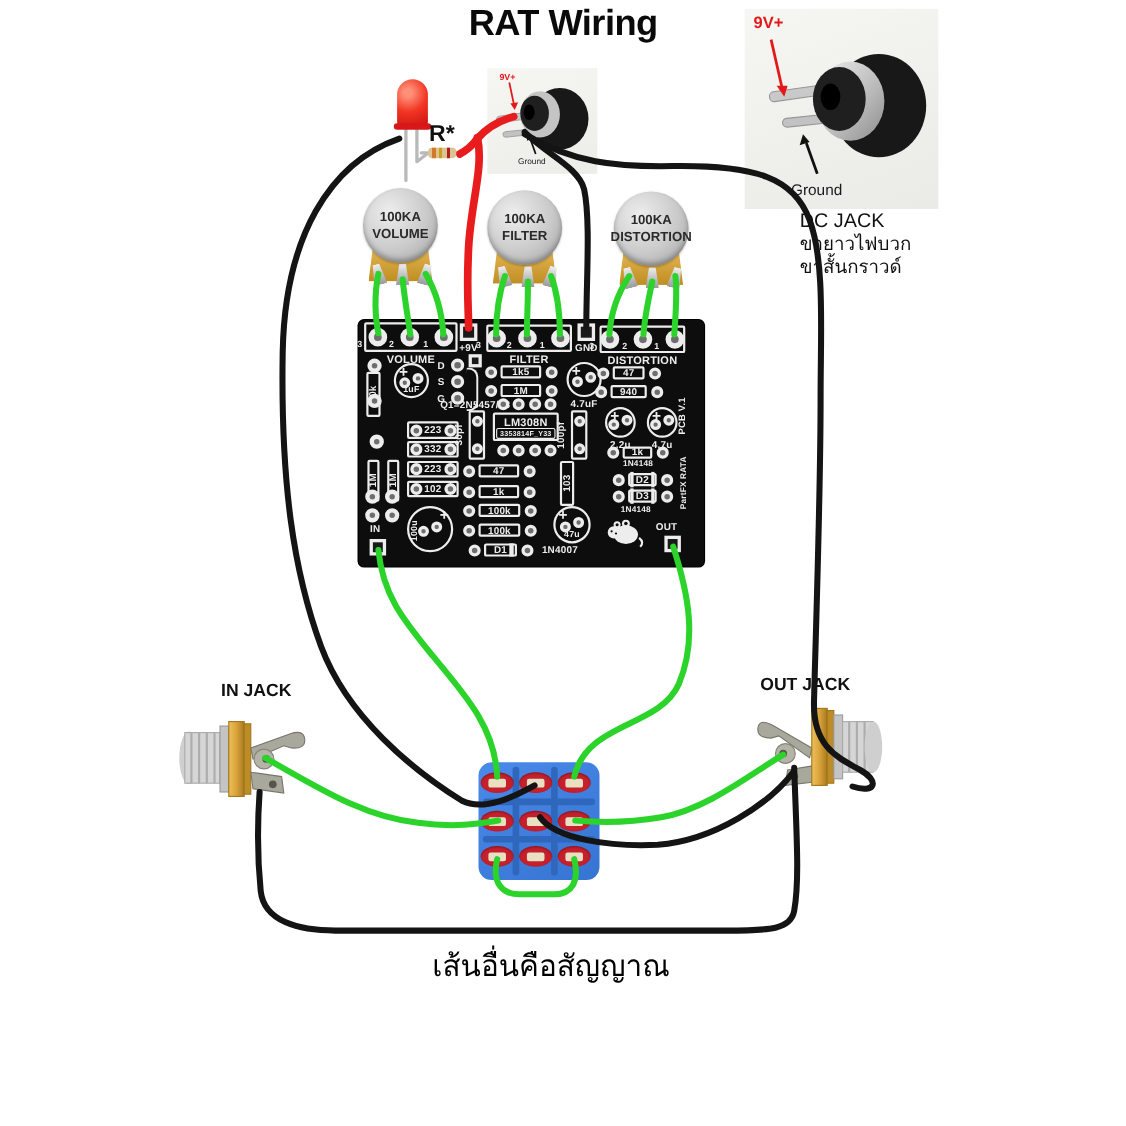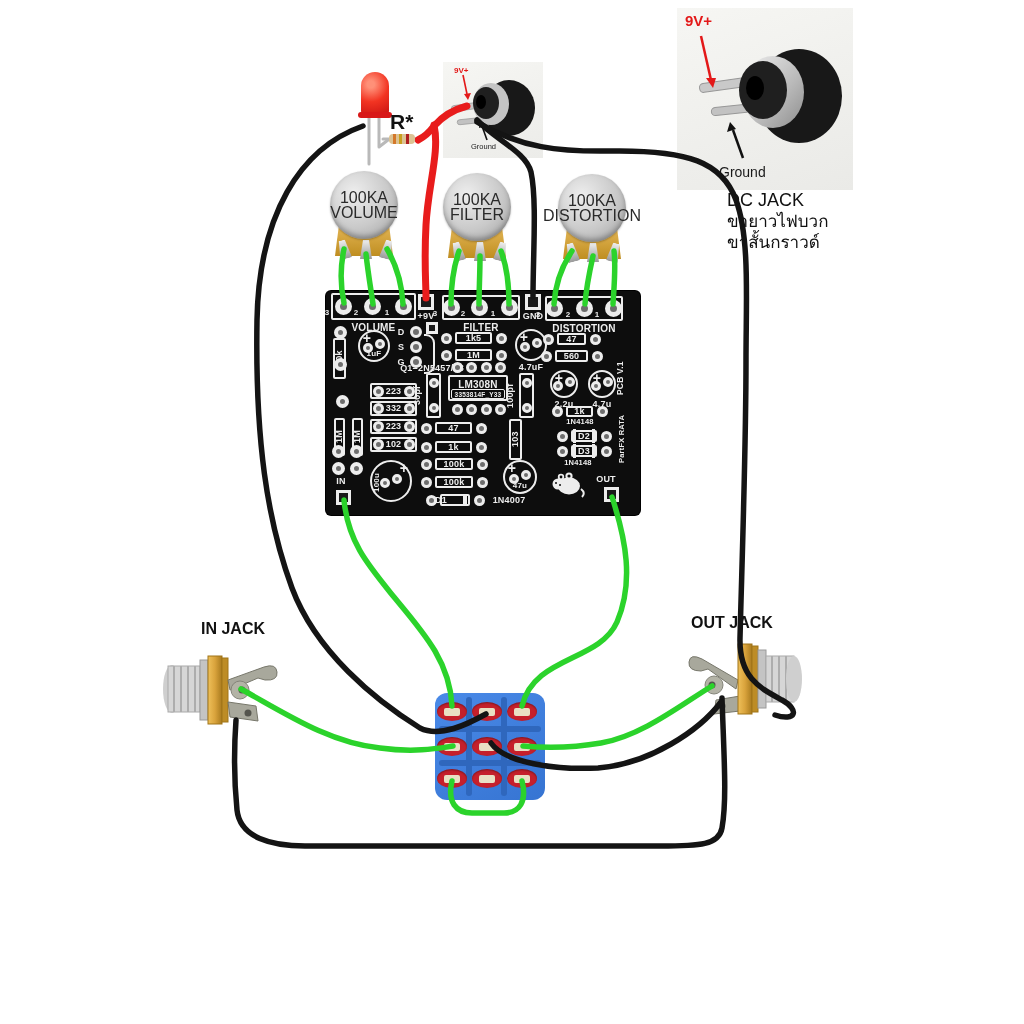--- a/index.html
+++ b/index.html
@@ -29,21 +29,21 @@
     background-image:linear-gradient(90deg,transparent 4px,#d4782a 4px,#d4782a 7px,transparent 7px,transparent 10px,#caa020 10px,#caa020 13px,transparent 13px,transparent 17px,#b02020 17px,#b02020 20px,transparent 20px)}
 
   
   .pot{position:absolute;width:68px;height:92px;z-index:2}
   .pot-base{position:absolute;left:5px;top:53px;width:58px;height:32px;background:linear-gradient(#e5b757,#bf8e21);clip-path:polygon(7% 0,93% 0,100% 100%,0 100%)}
   .pot-lug{position:absolute;top:69px;width:12px;height:19px;background:linear-gradient(#efefef,#999);clip-path:polygon(25% 0,75% 0,100% 100%,0 100%)}
   .pot-circle{position:absolute;left:0;top:0;width:68px;height:68px;border-radius:50%;
     background:radial-gradient(circle at 35% 32%,#eeeeee,#c9c9c9 55%,#9d9d9d);
     box-shadow:inset 0 -3px 5px rgba(0,0,0,.28),0 1px 2px rgba(0,0,0,.25);
     display:flex;flex-direction:column;align-items:center;justify-content:center;text-align:center}
-  .pot-circle span{font-size:16px;font-weight:400;color:#2a2a2a;line-height:15px}
+  .pot-circle span{font-size:12px;font-weight:700;color:#2a2a2a;line-height:15px}
 
   
   #pcb{position:absolute;left:326px;top:291px;width:314px;height:224px;background:#0d0d0d;border-radius:5px;z-index:1;box-shadow:0 0 0 1px #000}
   #pcb-silk{position:absolute;inset:0}
   .pcb-box{position:absolute;border:2px solid #ededed;border-radius:2px;box-sizing:border-box}
   .pcb-pad{position:absolute;border-radius:50%;background:#6e6e6e;border:4px solid #ededed;box-sizing:border-box}
   .pcb-sq{position:absolute;border:3px solid #ededed;background:#1a1a1a;box-sizing:border-box}
   .pcb-lbl{position:absolute;color:#ededed;font-weight:700;text-align:center;letter-spacing:.2px;line-height:1.1}
   .vert{writing-mode:vertical-rl;transform:rotate(180deg)}
   .pcb-cap{position:absolute;border:2.5px solid #ededed;border-radius:50%;box-sizing:border-box}
@@ -68,20 +68,21 @@
   .w-sig{stroke:#2bd32b;stroke-width:5.5}
   .w-leg{stroke:#b9b9b9;stroke-width:3}
 
   #legend{position:absolute;left:393px;top:862px;color:#000;font-size:27px;line-height:32px;z-index:2}
 </style>
 </head>
 <body>
 
 <div id="canvas">
 
+  <div id="title">RAT Wiring</div>
 
   <div id="detail-photo">
     <svg width="176" height="182" viewBox="0 0 176 182">
       <defs>
         <linearGradient id="nut" x1="0" y1="0" x2="1" y2="1">
           <stop offset="0" stop-color="#efefef"></stop>
             <stop offset="0.6" stop-color="#b9b9b9"></stop>
             <stop offset="1" stop-color="#8d8d8d"></stop>
         </linearGradient>
       </defs>
@@ -214,21 +215,21 @@
         <div class="pcb-cap" style="left: 189px; top: 38px; width: 32px; height: 32px;"></div>
         <div class="pcb-pad" style="left: 194px; top: 51px; width: 10px; height: 10px; border-width: 3px;"></div>
         <div class="pcb-pad" style="left: 206px; top: 47px; width: 10px; height: 10px; border-width: 3px;"></div>
         <div class="pcb-lbl" style="width: 14px; font-size: 14px; left: 191px; top: 39px;">+</div>
         <div class="pcb-lbl" style="left: 183px; top: 72px; width: 44px; font-size: 9px;">4.7uF</div>
         <div class="pcb-box" style="left: 231px; top: 42px; width: 29px; height: 12px;"></div>
         <div class="pcb-lbl" style="left: 231px; top: 43.5px; width: 29px; font-size: 9px;">47</div>
         <div class="pcb-pad" style="left: 216.5px; top: 42.5px; width: 11px; height: 11px; border-width: 3.5px;"></div>
         <div class="pcb-pad" style="left: 263.5px; top: 42.5px; width: 11px; height: 11px; border-width: 3.5px;"></div>
         <div class="pcb-box" style="left: 229px; top: 59px; width: 33px; height: 12px;"></div>
-        <div class="pcb-lbl" style="left: 229px; top: 60.5px; width: 33px; font-size: 9px;">560</div>
+        <div class="pcb-lbl" style="left: 229px; top: 60.5px; width: 33px; font-size: 9px;">940</div>
         <div class="pcb-pad" style="left: 214.5px; top: 59.5px; width: 11px; height: 11px; border-width: 3.5px;"></div>
         <div class="pcb-pad" style="left: 265.5px; top: 59.5px; width: 11px; height: 11px; border-width: 3.5px;"></div>
         <div class="pcb-cap" style="left: 224px; top: 79px; width: 28px; height: 28px;"></div>
         <div class="pcb-pad" style="left: 227px; top: 90px; width: 10px; height: 10px; border-width: 3px;"></div>
         <div class="pcb-pad" style="left: 239px; top: 86px; width: 10px; height: 10px; border-width: 3px;"></div>
         <div class="pcb-lbl" style="width: 14px; font-size: 14px; left: 226px; top: 80px;">+</div>
         <div class="pcb-lbl" style="left: 218px; top: 109px; width: 40px; font-size: 9px;">2.2u</div>
         <div class="pcb-cap" style="left: 262px; top: 79px; width: 28px; height: 28px;"></div>
         <div class="pcb-pad" style="left: 265px; top: 90px; width: 10px; height: 10px; border-width: 3px;"></div>
         <div class="pcb-pad" style="left: 277px; top: 86px; width: 10px; height: 10px; border-width: 3px;"></div>
@@ -285,21 +286,21 @@
         <div class="pcb-pad" style="left: 149.5px; top: 150.5px; width: 11px; height: 11px; border-width: 3.5px;"></div>
         <div class="pcb-box" style="left: 109px; top: 167px; width: 38px; height: 12px;"></div>
         <div class="pcb-lbl" style="left: 109px; top: 168.5px; width: 38px; font-size: 9px;">100k</div>
         <div class="pcb-pad" style="left: 94.5px; top: 167.5px; width: 11px; height: 11px; border-width: 3.5px;"></div>
         <div class="pcb-pad" style="left: 150.5px; top: 167.5px; width: 11px; height: 11px; border-width: 3.5px;"></div>
         <div class="pcb-box" style="left: 109px; top: 185px; width: 38px; height: 12px;"></div>
         <div class="pcb-lbl" style="left: 109px; top: 186.5px; width: 38px; font-size: 9px;">100k</div>
         <div class="pcb-pad" style="left: 94.5px; top: 185.5px; width: 11px; height: 11px; border-width: 3.5px;"></div>
         <div class="pcb-pad" style="left: 150.5px; top: 185.5px; width: 11px; height: 11px; border-width: 3.5px;"></div>
         <div class="pcb-box" style="left: 114px; top: 203px; width: 30px; height: 12px;"></div>
-        <div class="pcb-lbl" style="left: 100px; top: 204.5px; width: 30px; font-size: 9px;">D1</div>
+        <div class="pcb-lbl" style="left: 114px; top: 204.5px; width: 30px; font-size: 9px;">D1</div>
         <div class="pcb-pad" style="left: 99.5px; top: 203.5px; width: 11px; height: 11px; border-width: 3.5px;"></div>
         <div class="pcb-pad" style="left: 147.5px; top: 203.5px; width: 11px; height: 11px; border-width: 3.5px;"></div>
         <div class="pcb-bar" style="left: 137px; top: 203px; width: 4px; height: 12px;"></div>
         <div class="pcb-lbl" style="left: 160px; top: 205px; width: 46px; font-size: 9px;">1N4007</div>
         <div class="pcb-box" style="left: 183px; top: 128px; width: 13px; height: 41px;"></div>
         <div class="pcb-lbl vert" style="left: 184.5px; top: 128px; width: 10px; height: 41px; font-size: 9px; text-align: center;">103</div>
         <div class="pcb-cap" style="left: 44px; top: 169px; width: 42px; height: 42px;"></div>
         <div class="pcb-pad" style="left: 54px; top: 187px; width: 10px; height: 10px; border-width: 3px;"></div>
         <div class="pcb-pad" style="left: 66px; top: 183px; width: 10px; height: 10px; border-width: 3px;"></div>
         <div class="pcb-lbl" style="width: 14px; font-size: 14px; left: 71px; top: 170px;">+</div>
@@ -453,15 +454,16 @@
     <path class="w-sig" d="M593,256 C589,274 586,290 585,304" style="stroke: rgb(43, 211, 43);"></path>
     <path class="w-sig" d="M614,251 C616,267 614,287 613,304" style="stroke: rgb(43, 211, 43);"></path>
     <path class="w-sig" d="M344,500 C348,542 368,565 394,597 C424,633 450,662 452,706" style="stroke: rgb(43, 211, 43);"></path>
     <path class="w-sig" d="M612,497 C626,540 634,582 617,622 C599,662 534,656 522,706" style="stroke: rgb(43, 211, 43);"></path>
     <path class="w-sig" d="M241,689 C286,714 330,743 380,748 C416,753 440,748 453,746" style="stroke: rgb(43, 211, 43);"></path>
     <path class="w-sig" d="M712,686 C682,704 642,736 601,743 C572,748 546,748 523,746" style="stroke: rgb(43, 211, 43);"></path>
     <path class="w-sig" d="M452,781 C447,802 456,813 472,813 L504,813 C520,813 527,801 522,781" style="stroke: rgb(43, 211, 43);"></path>
   </svg>
 
   <div id="legend">
+    <div>เส้นอื่นคือสัญญาณ</div>
   </div>
 
 </div>
 
 </body></html>

